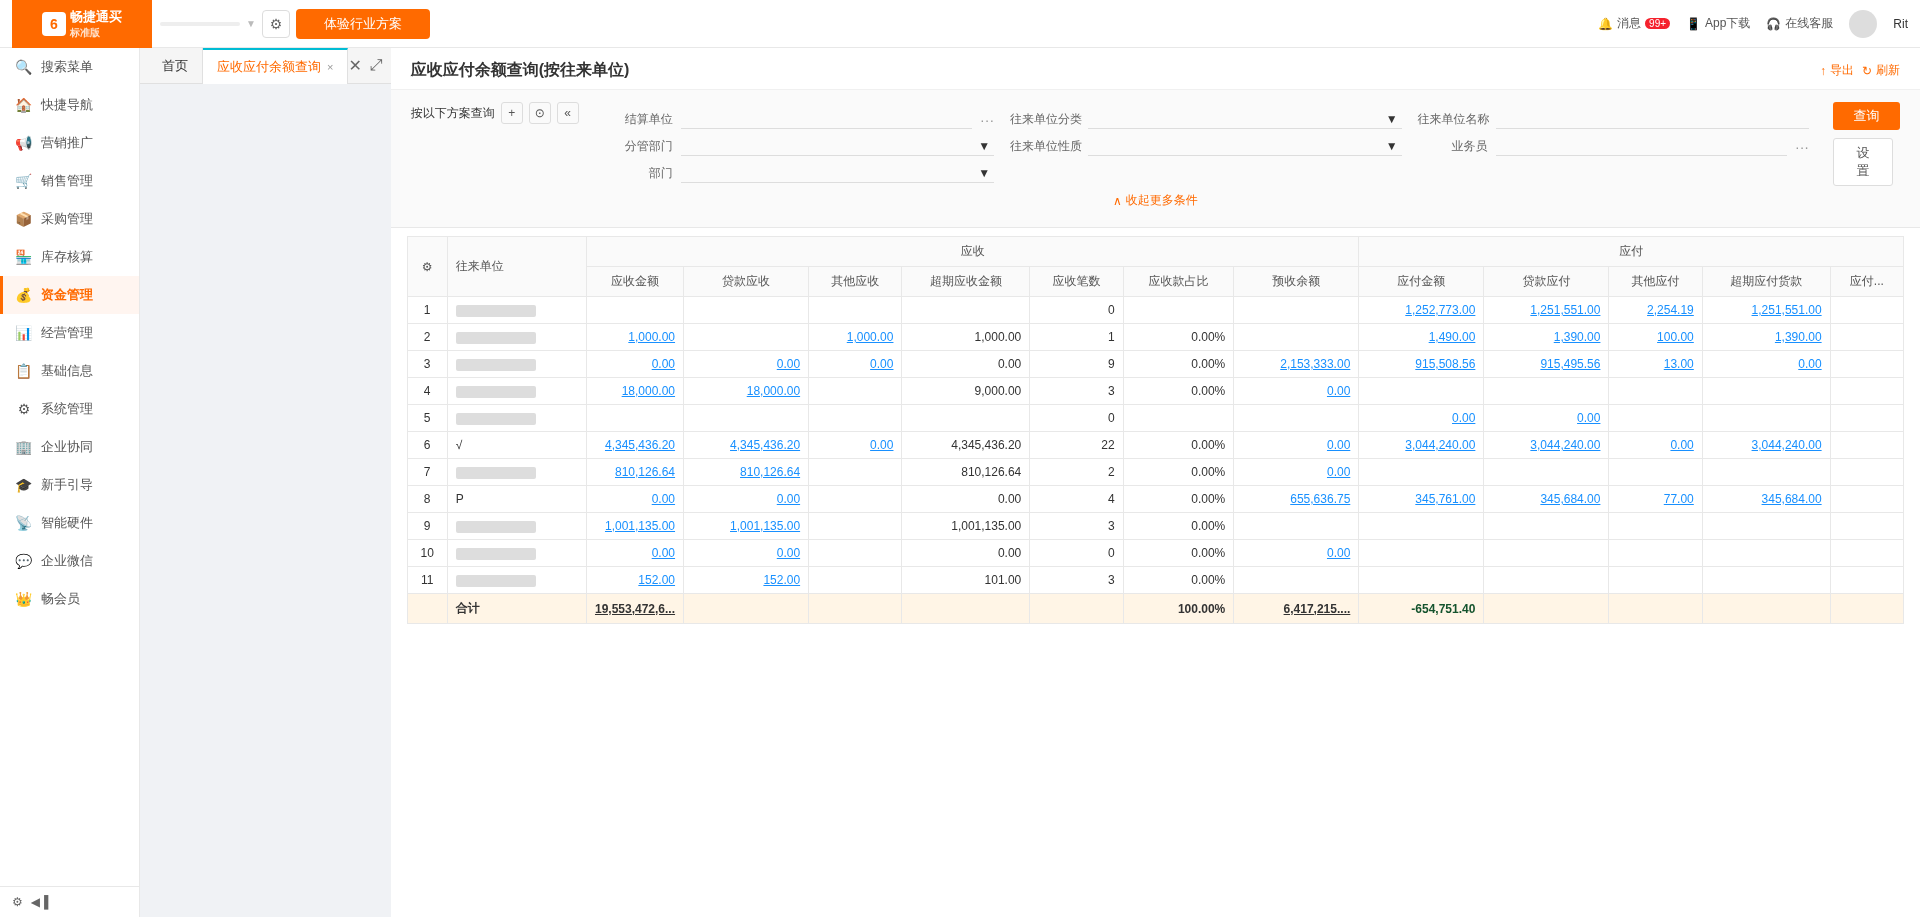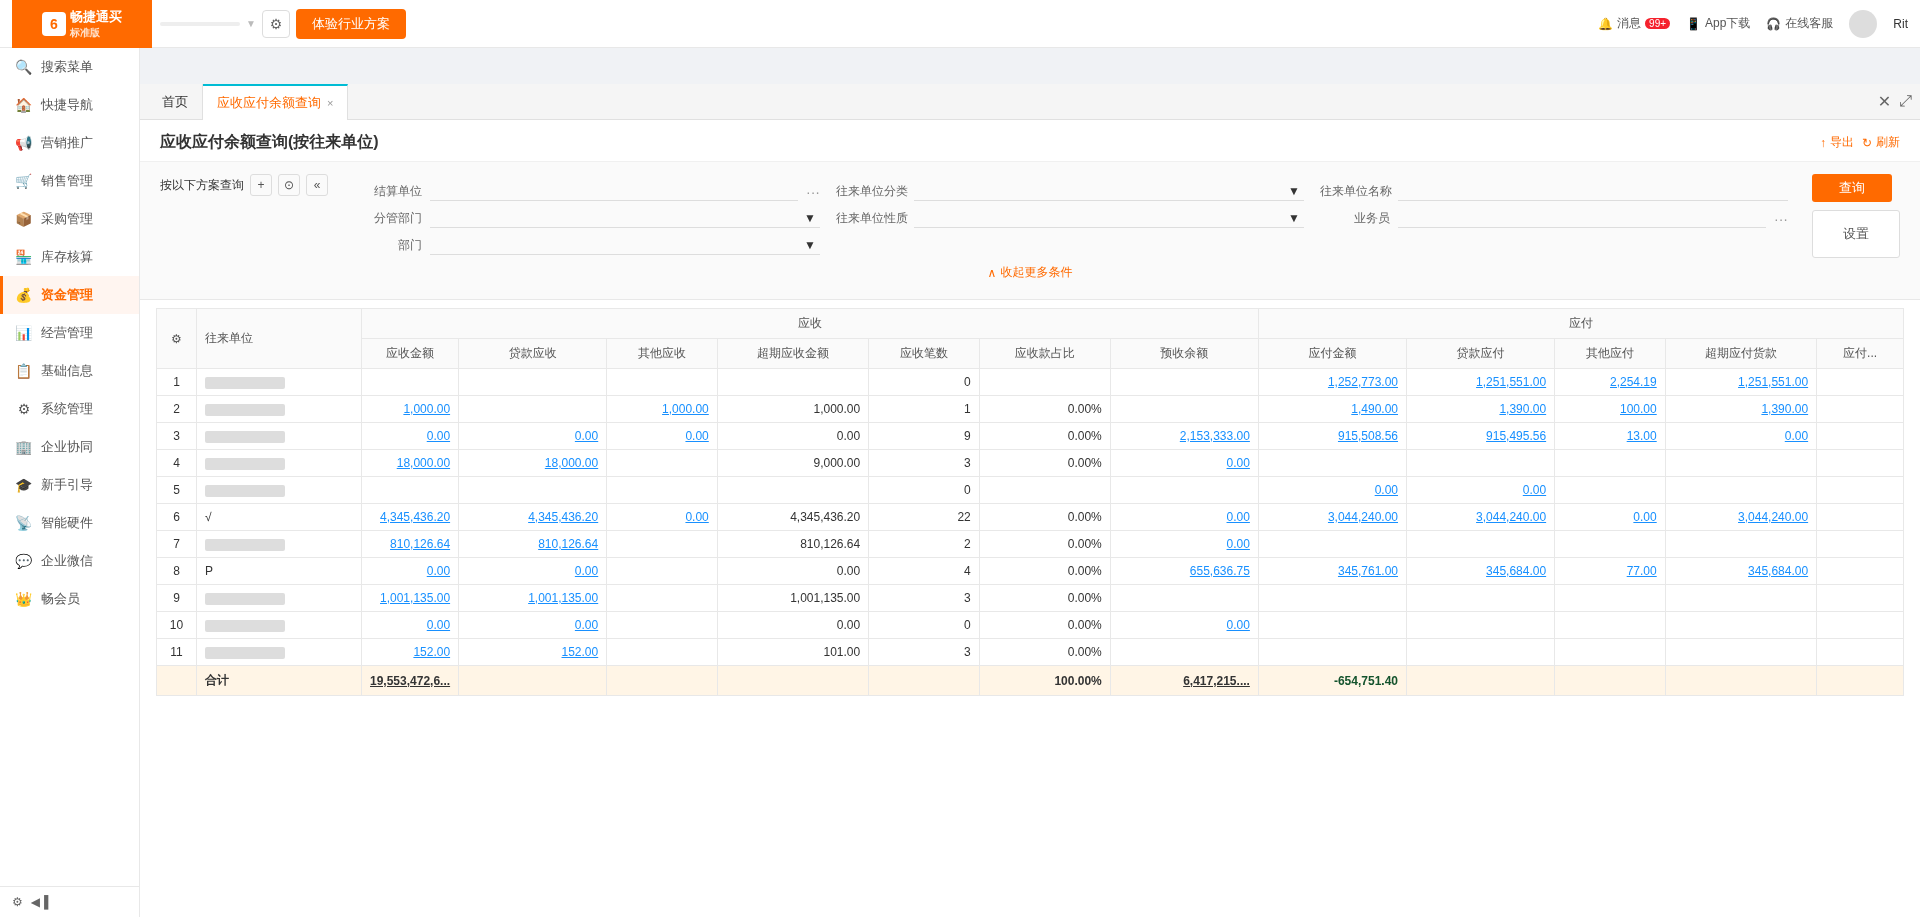--- a/index.html
+++ b/index.html
@@ -54,21 +54,21 @@
       border-radius: 4px;
       display: flex; align-items: center; justify-content: center;
       cursor: pointer;
       color: #666;
       font-size: 14px;
     }
     .trial-btn {
       background: #ff6a00;
       color: #fff;
       border: none;
-      padding: 6px 16px;
+      padding: 6px 28px;
       border-radius: 4px;
       cursor: pointer;
       font-size: 13px;
     }
     .top-right {
       display: flex;
       align-items: center;
       gap: 16px;
       margin-left: auto;
     }
@@ -129,23 +129,22 @@
       border-top: 1px solid #e8e8e8;
       display: flex;
       padding: 8px 12px;
       gap: 8px;
     }
 
     
     .main {
       flex: 1;
       display: flex;
-      flex-direction: column;
+      flex-direction: row;
       overflow: hidden;
-      margin-top: 36px;
     }
 
     
     .tabs-bar {
       background: #f5f5f5;
       border-bottom: 1px solid #e0e0e0;
       display: flex;
       align-items: center;
       padding: 0 8px;
       height: 36px;
@@ -310,33 +309,33 @@
     }
     .query-btn {
       background: #ff6a00;
       color: #fff;
       border: none;
       padding: 5px 20px;
       border-radius: 3px;
       cursor: pointer;
       font-size: 13px;
       display: block;
-      width: 80px;
+      width: 67px;
       text-align: center;
     }
     .set-btn {
       background: #fff;
       color: #555;
       border: 1px solid #ddd;
-      padding: 14px 20px;
+      padding: 5px 20px;
       border-radius: 3px;
       cursor: pointer;
       font-size: 13px;
       display: block;
-      width: 88px;
+      width: 60px;
       text-align: center;
       margin-top: 4px;
     }
 
     
     .table-area {
       flex: 1;
       overflow: auto;
       padding: 8px 16px;
     }

